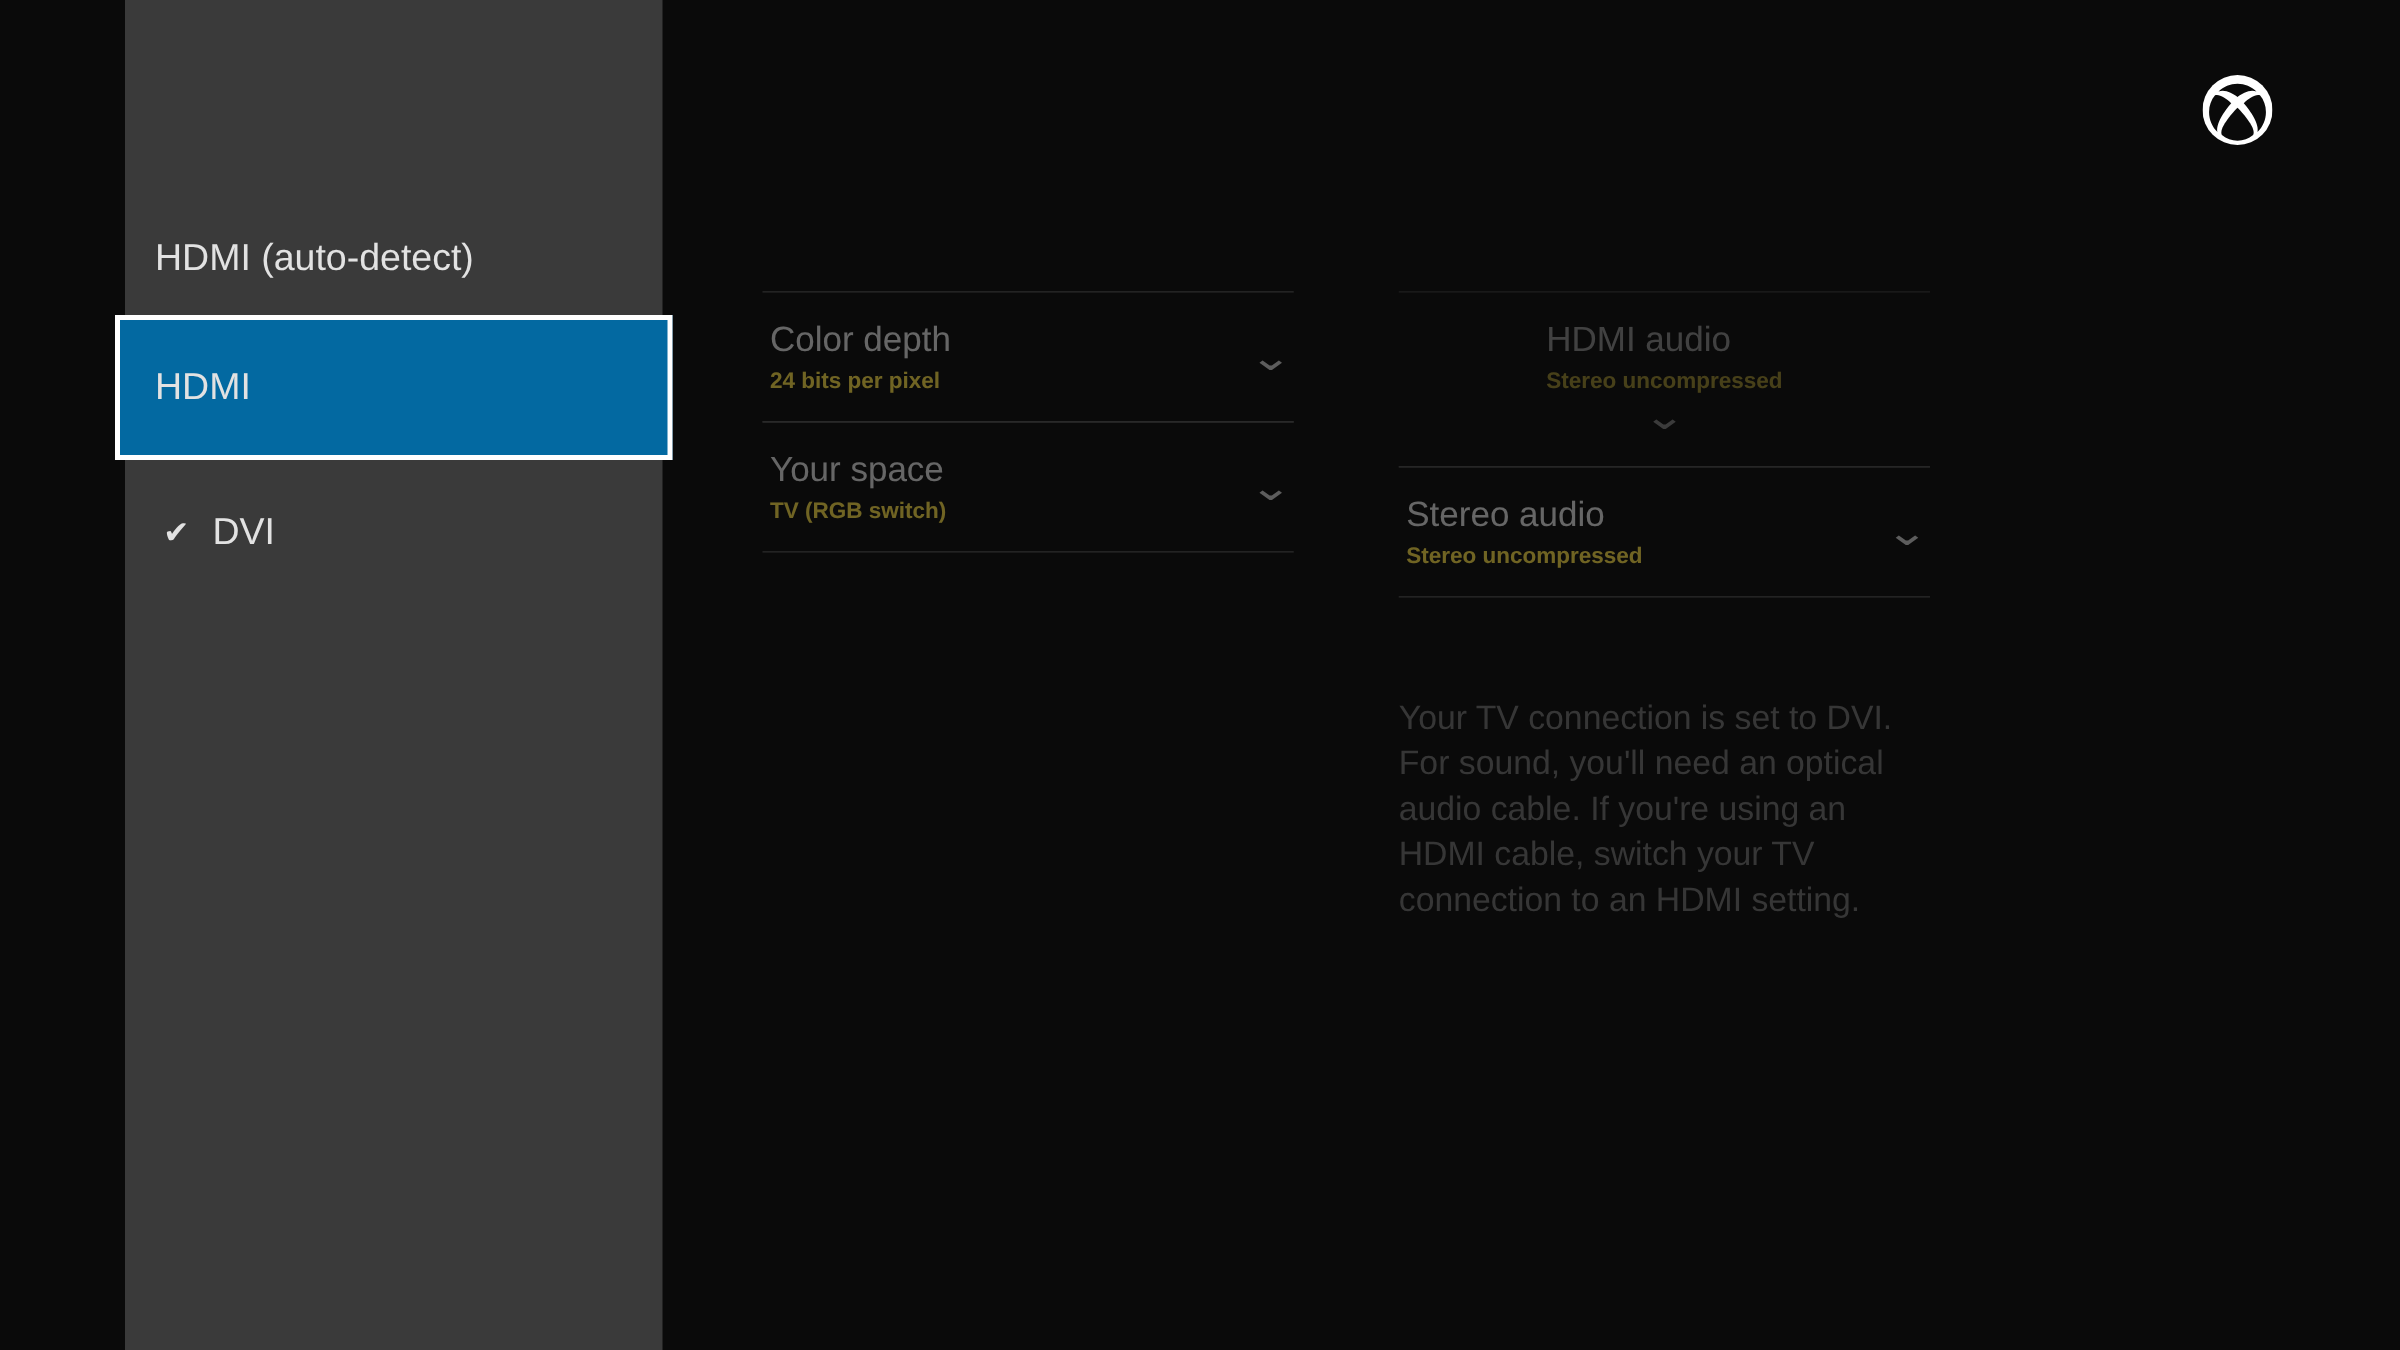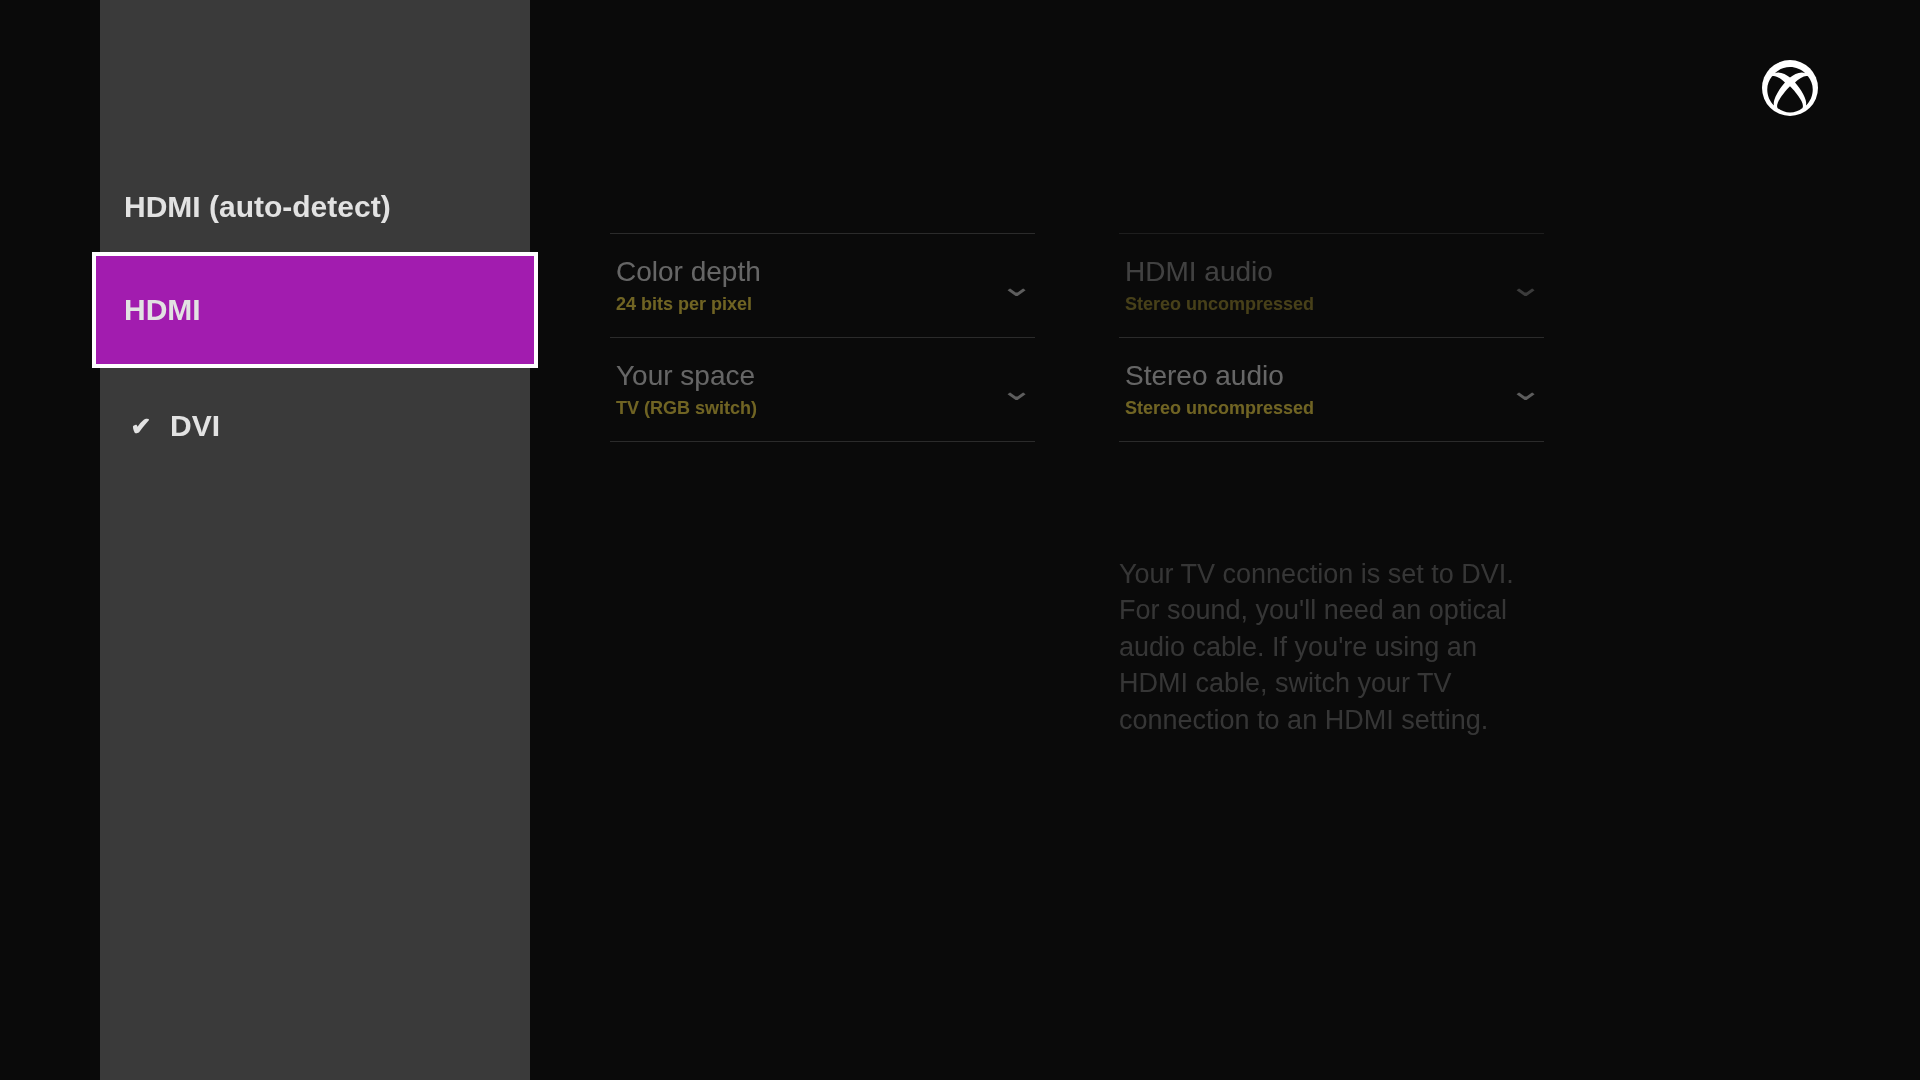--- a/index.html
+++ b/index.html
@@ -18,21 +18,20 @@
   }
   
   .sidebar {
     position: absolute;
     left: 100px; top: 0;
     width: 430px; height: 1080px;
     background: #3a3a3a;
   }
   .sidebar-inner {
     padding-top: 162px;
-    font-weight: bold;
   }
   .side-item {
     position: relative;
     display: flex;
     align-items: center;
     padding: 0 24px;
     font-size: 30px;
     color: #e2e2e2;
     cursor: pointer;
     height: 116px;
@@ -40,21 +39,21 @@
   .side-item .check {
     width: 34px;
     display: inline-flex;
     justify-content: center;
     align-items: center;
     font-size: 25px;
     margin-right: 12px;
     color: #e2e2e2;
   }
   .side-item.selected {
-    background: #a21caf;
+    background: #0369a1;
     outline: 4px solid #ffffff;
     outline-offset: -4px;
     margin: 0 -8px;
     padding: 16px 32px;
     text-align: center;
   }
   .side-item.selected .check { width: 0; margin-right: 0; }
   .side-item.first { height: 90px; }
   .side-item.first .check { width: 0; margin-right: 0; }
 
@@ -78,21 +77,21 @@
   }
   .setrow {
     border-top: 1px solid #5a5a5a;
     border-bottom: 1px solid #5a5a5a;
     padding: 22px 6px;
     display: flex;
     align-items: center;
     justify-content: space-between;
     margin-top: -1px;
   }
-  .setrow.disabled { opacity: 0.6; }
+  .setrow.disabled { opacity: 0.6; flex-direction: column; }
   .setrow .labels .line1 { font-size: 28px; color: #e6e6e6; }
   .setrow .labels .line2 { font-size: 18px; color: #fde047; margin-top: 6px; font-weight: 700; }
   .setrow .chev { font-size: 30px; color: #cfcfcf; transform: scaleX(1.4); }
   .info-text {
     position: absolute;
     left: 589px; top: 556px;
     width: 425px;
     font-size: 27px;
     line-height: 1.35;
     color: #737373;

